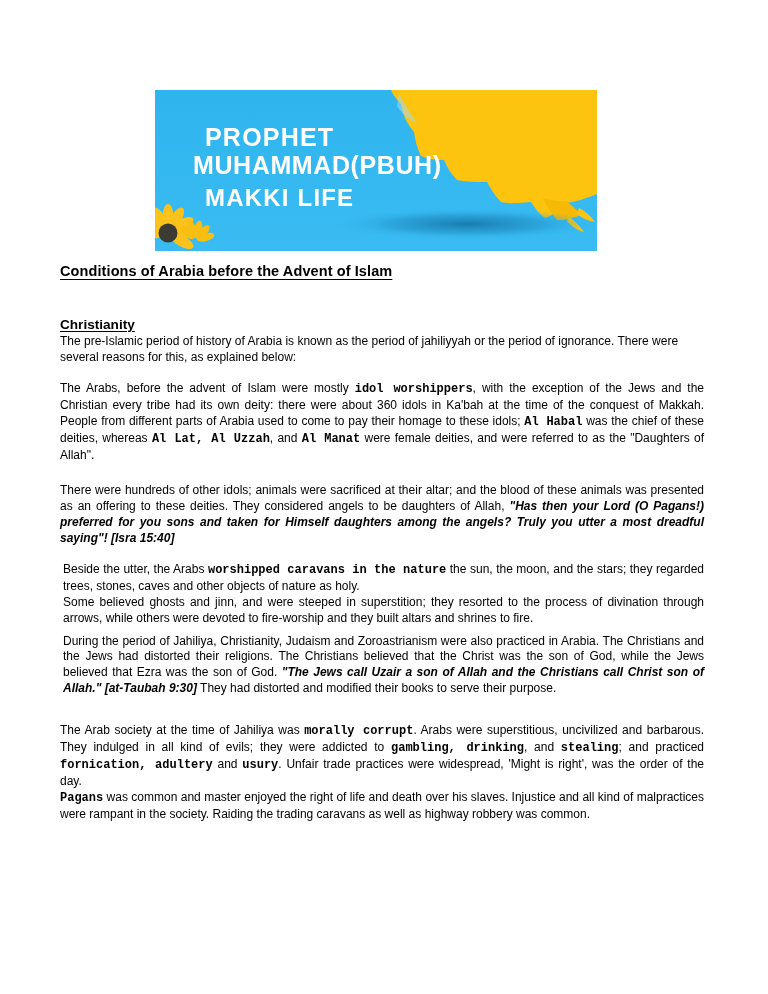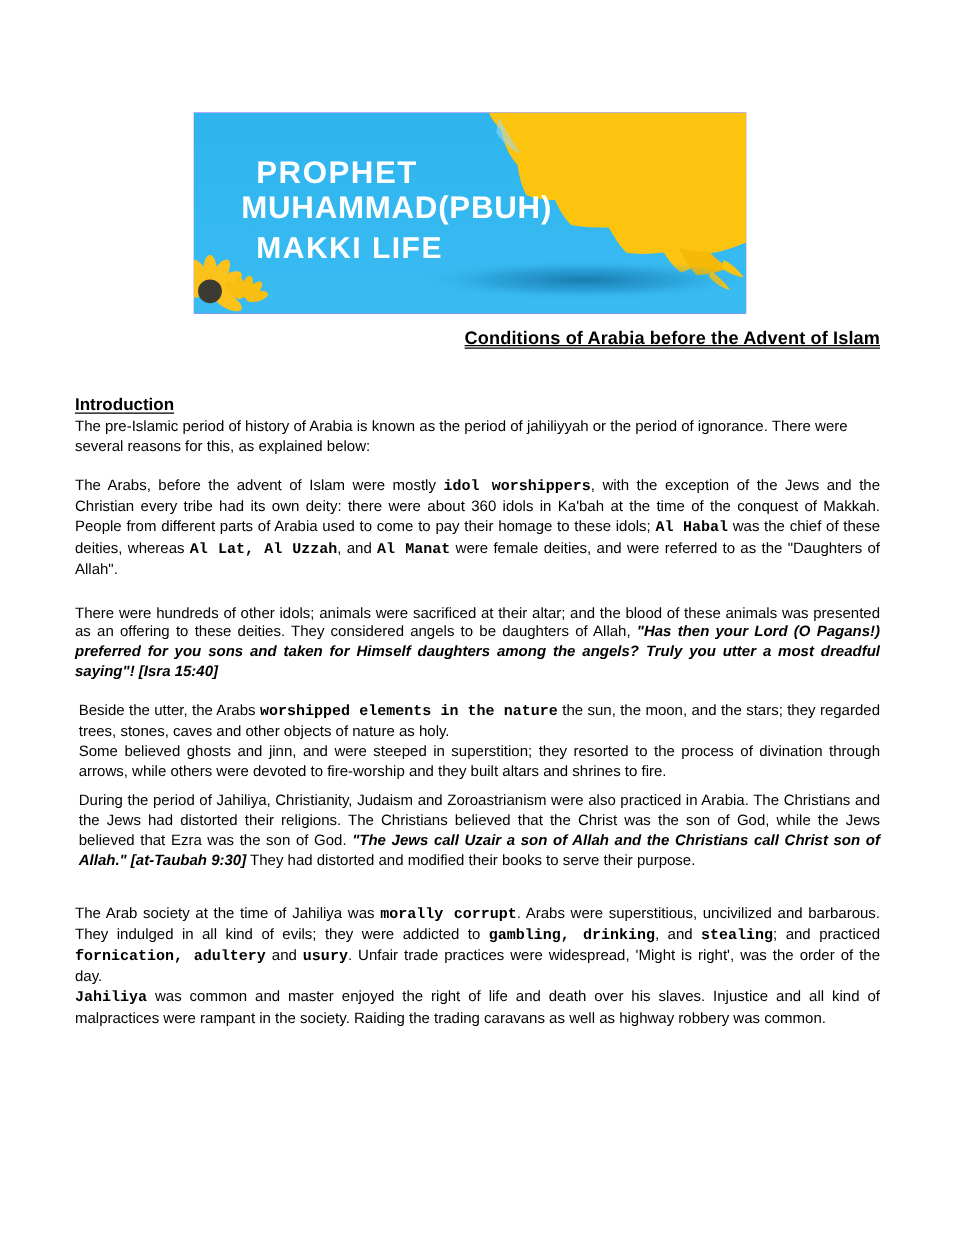--- a/index.html
+++ b/index.html
@@ -25,44 +25,43 @@
   }
 
   
   .banner-wrap {
     position: absolute;
     left: 155px;
     top: 90px;
     width: 442px;
     height: 161px;
     overflow: hidden;
-    background: #8b5cf6;
+    background: #4d7c0f;
   }
   .banner-svg {
     display: block;
     width: 442px;
     height: 161px;
   }
 
   
   .doc {
     position: absolute;
     left: 60px;
     top: 262px;
     width: 644px;
   }
 
   .doc-title {
-    text-align: right;
+    text-align: left;
     font-size: 14.5px;
     font-weight: bold;
     line-height: 1.3;
     margin: 0 0 34px 0;
     letter-spacing: 0.1px;
-    text-decoration: underline;
   }
   .doc-title .u {
     text-decoration: underline;
     text-underline-offset: 3px;
   }
 
   h2.section-head {
     font-size: 13.6px;
     font-weight: bold;
     line-height: 1.28;
@@ -183,48 +182,48 @@
     </svg>
   </div>
 
   <div class="doc">
 
     <div class="doc-title">
       <span class="u">Conditions of Arabia before the Advent of Islam</span>
     </div>
 
     <div class="head-line">
-      <h2 class="section-head">Introduction</h2>
+      <h2 class="section-head">Christianity</h2>
     </div>
     <p class="body-text nojust">The pre-Islamic period of history of Arabia is known as the period of jahiliyyah or the period of ignorance. There were several reasons for this, as explained below:</p>
 
     <div class="gap-md"></div>
 
 
     <p class="body-text"><span>The Arabs, before the advent of Islam were mostly </span><b>idol worshippers</b><span>, with the exception of the Jews and the Christian every tribe had its own deity: there were about 360 idols in Ka'bah at the time of the conquest of Makkah. People from different parts of Arabia used to come to pay their homage to these idols; </span><b>Al Habal</b><span> was the chief of these deities, whereas </span><b>Al Lat, Al Uzzah</b><span>, and </span><b>Al Manat</b><span> were female deities, and were referred to as the "Daughters of Allah".</span></p>
 
     <div class="gap-lg"></div>
 
     <p class="body-text"><span>There were hundreds of other idols; animals were sacrificed at their altar; and the blood of these animals was presented as an offering to these deities. They considered angels to be daughters of Allah, </span><span class="bi">"Has then your Lord (O Pagans!) preferred for you sons and taken for Himself daughters among the angels? Truly you utter a most dreadful saying"! [Isra 15:40]</span></p>
 
     <div class="gap-md"></div>
 
     <div class="indent-block">
-      <p class="body-text"><span>Beside the utter, the Arabs </span><b>worshipped elements in the nature</b><span> the sun, the moon, and the stars; they regarded trees, stones, caves and other objects of nature as holy.</span></p>
+      <p class="body-text"><span>Beside the utter, the Arabs </span><b>worshipped caravans in the nature</b><span> the sun, the moon, and the stars; they regarded trees, stones, caves and other objects of nature as holy.</span></p>
 
       <p class="body-text">Some believed ghosts and jinn, and were steeped in superstition; they resorted to the process of divination through arrows, while others were devoted to fire-worship and they built altars and shrines to fire.</p>
 
       <div class="gap-sm"></div>
 
       <p class="body-text"><span>During the period of Jahiliya, Christianity, Judaism and Zoroastrianism were also practiced in Arabia. The Christians and the Jews had distorted their religions. The Christians believed that the Christ was the son of God, while the Jews believed that Ezra was the son of God. </span><span class="bi">"The Jews call Uzair a son of Allah and the Christians call Christ son of Allah." [at-Taubah 9:30]</span><span> They had distorted and modified their books to serve their purpose.</span></p>
     </div>
 
     <div class="gap-lg"></div>
 
 
     <div class="gap-sm"></div>
 
     <p class="body-text"><span>The Arab society at the time of Jahiliya was </span><b>morally corrupt</b><span>. Arabs were superstitious, uncivilized and barbarous. They indulged in all kind of evils; they were addicted to </span><b>gambling, drinking</b><span>, and </span><b>stealing</b><span>; and practiced </span><b>fornication, adultery</b><span> and </span><b>usury</b><span>. Unfair trade practices were widespread, 'Might is right', was the order of the day.</span></p>
 
-    <p class="body-text"><b>Jahiliya</b><span> was common and master enjoyed the right of life and death over his slaves. Injustice and all kind of malpractices were rampant in the society. Raiding the trading caravans as well as highway robbery was common.</span></p>
+    <p class="body-text"><b>Pagans</b><span> was common and master enjoyed the right of life and death over his slaves. Injustice and all kind of malpractices were rampant in the society. Raiding the trading caravans as well as highway robbery was common.</span></p>
 
   </div>
 </div>
 
 </body></html>

